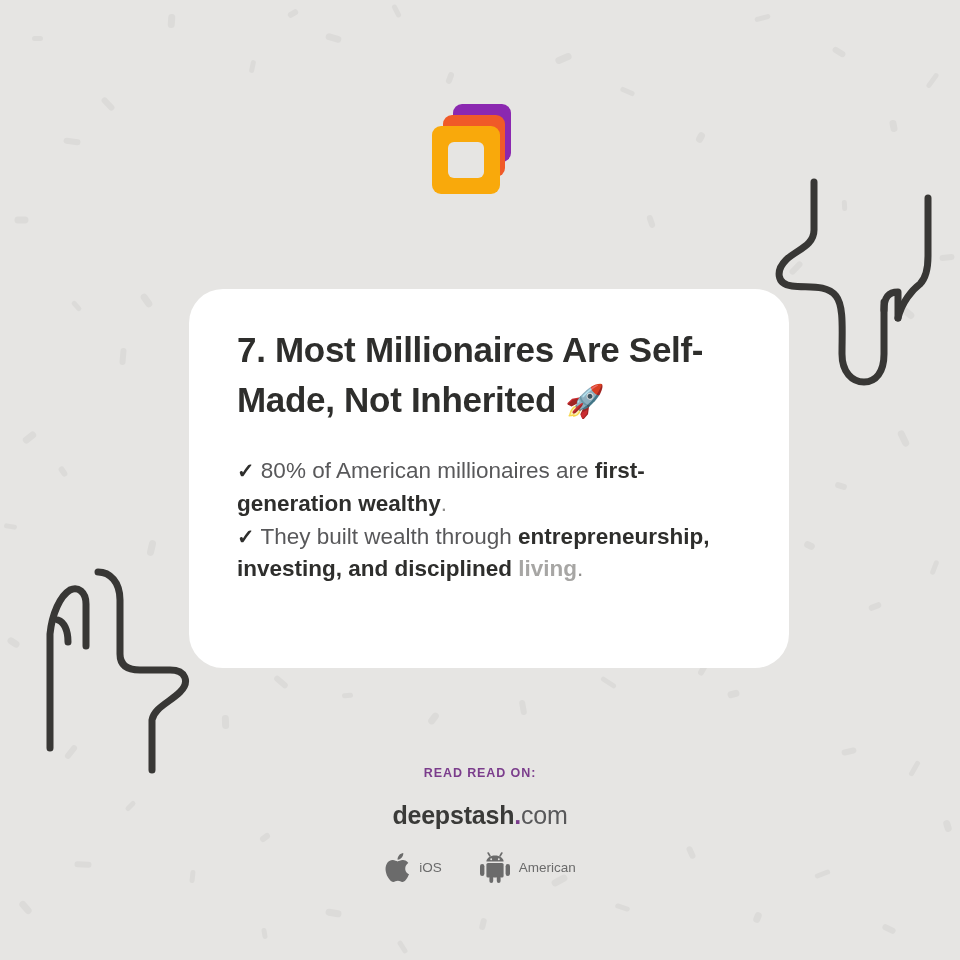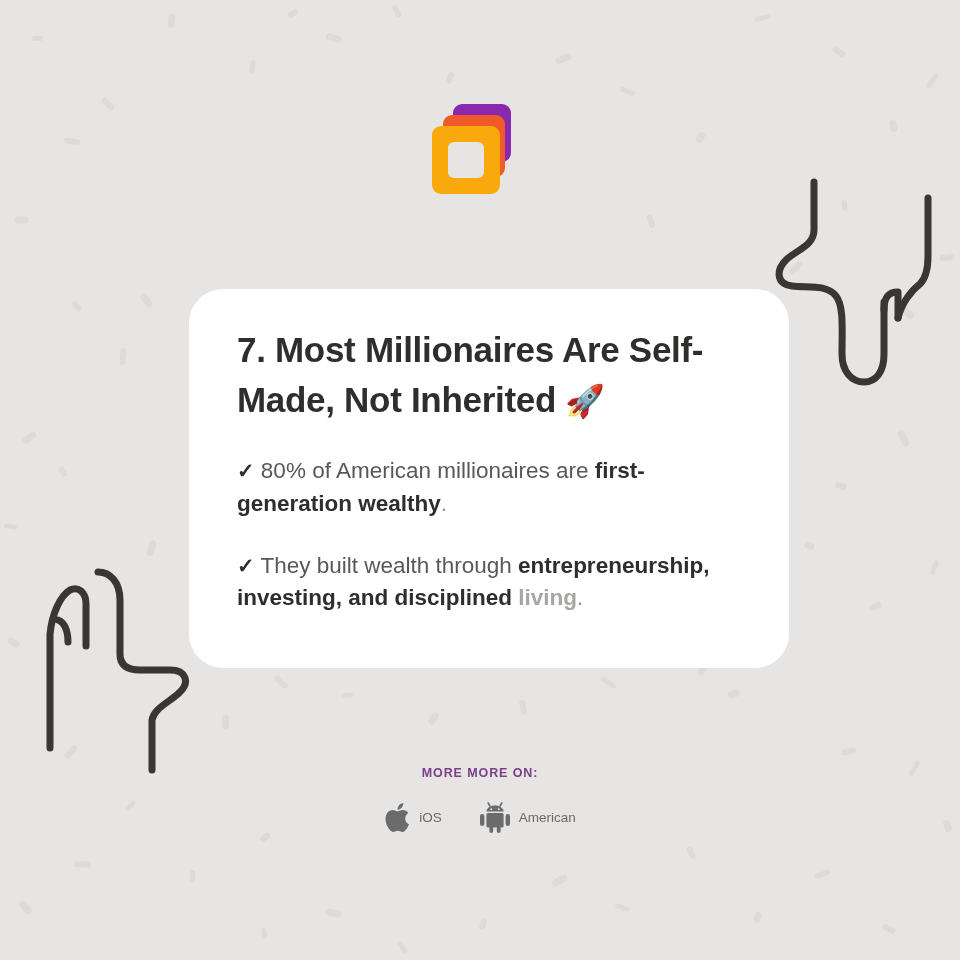--- a/index.html
+++ b/index.html
@@ -106,21 +106,21 @@
     font-size: 32px;
   }
 
   .card-bullet {
     font-size: 22.5px;
     line-height: 1.45;
     color: #58585a;
     margin: 0;
   }
   #bullet-1 { margin-top: 31px; }
-  #bullet-2 { margin-top: 29px; }
+  #bullet-2 { }
   .check-glyph {
     color: #2e2e2c;
     font-size: 21px;
     font-weight: bold;
   }
   .bullet-strong {
     font-weight: bold;
     color: #2e2e2c;
   }
   .bullet-faded {
@@ -283,22 +283,23 @@
   <h1 id="card-title"><span>7. Most Millionaires Are Self-Made, Not Inherited </span><span class="rocket-emoji">🚀</span></h1>
 
   <p class="card-bullet" id="bullet-1"><span class="check-glyph">✓</span><span> 80% of American millionaires are </span><span class="bullet-strong">first-generation wealthy</span><span class="bullet-period">.</span></p>
 
   <p class="card-bullet" id="bullet-2"><span class="check-glyph">✓</span><span> They built wealth through </span><span class="bullet-strong">entrepreneurship, investing, and disciplined </span><span class="bullet-faded">living</span><span class="bullet-period">.</span></p>
 
 </div>
 
 <div id="footer">
 
-  <p id="read-more-label">MORE MORE ON:</p>
-
+  <p id="read-more-label">READ READ ON:</p>
+
+  <p id="site-name"><span class="site-name-main">deepstash</span><span class="site-name-dot">.</span><span class="site-name-tld">com</span></p>
 
   <div id="store-badges">
 
     <div class="store-badge">
       <span>
         <svg width="26" height="31" viewBox="0 0 26 31">
           <path d="M21.3 16.4c0-3.6 2.9-5.3 3.1-5.4-1.7-2.5-4.3-2.8-5.3-2.9-2.2-.2-4.4 1.3-5.5 1.3-1.1 0-2.9-1.3-4.8-1.3-2.4 0-4.7 1.4-6 3.6-2.6 4.4-.7 11 1.8 14.6 1.2 1.8 2.7 3.8 4.6 3.7 1.8-.1 2.5-1.2 4.7-1.2s2.8 1.2 4.7 1.1c2-.1 3.2-1.8 4.4-3.6 1.4-2.1 2-4.1 2-4.2-.1 0-3.8-1.5-3.8-5.7z"></path>
           <path d="M17.8 5.6c1-1.2 1.6-2.9 1.5-4.6-1.4.1-3.2.9-4.2 2.2-.9 1.1-1.7 2.8-1.5 4.5 1.6.1 3.2-.8 4.2-2.1z"></path>
         </svg>
       </span>

